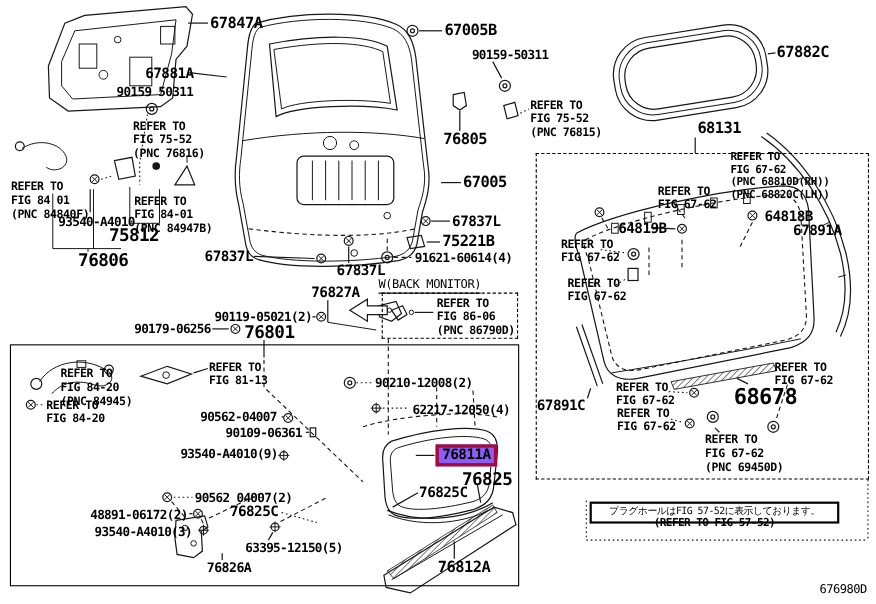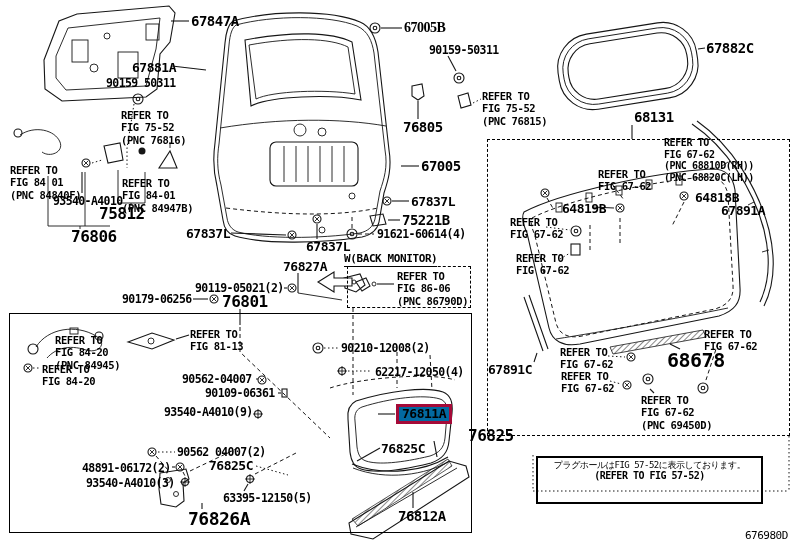--- a/index.html
+++ b/index.html
@@ -9,33 +9,33 @@
   svg .ln{stroke:#161616;fill:none;stroke-width:1.1;}
   svg .thin{stroke:#161616;fill:none;stroke-width:0.9;}
   svg .dsh{stroke:#161616;fill:none;stroke-width:1;stroke-dasharray:4 3;}
   svg .dot{stroke:#161616;fill:none;stroke-width:1;stroke-dasharray:1.5 2.5;}
   svg .fil{fill:#161616;stroke:none;}
   svg .wht{fill:#fff;stroke:#161616;stroke-width:1.1;}
   .bx{position:absolute;box-sizing:border-box;}
   #lower-box{left:9px;top:313px;width:463px;height:220px;border:1.6px solid #000;}
   #right-box{left:487px;top:139px;width:303px;height:297px;border:1.4px dashed #000;}
   #monitor-dash{left:347px;top:266px;width:124px;height:42px;border:1.4px dashed #000;}
-  #note-box{left:536px;top:456px;width:227px;height:48px;border:2px solid #000;
+  #note-box{left:536px;top:456px;width:227px;height:20px;border:2px solid #000;
             text-align:center;padding-top:2px;}
   #note-box .jp{font-size:9px;line-height:10px;letter-spacing:-0.5px;white-space:nowrap;}
   #note-box .en{font-size:8px;line-height:10px;letter-spacing:-0.6px;white-space:nowrap;}
   #note-box .rf{font-size:10px;font-weight:700;line-height:11px;letter-spacing:-0.5px;}
   #labels div, .abslab{position:absolute;white-space:pre;}
   .part{font-weight:700;font-size:13px;line-height:1.05;letter-spacing:-0.5px;}
   .part.lg{font-size:16px;}
-  .part.hl{border:3px solid var(--hl,#A50A38);padding:0 3px;background:#0369a1;z-index:3;}
+  .part.hl{border:3px solid var(--hl,#A50A38);padding:0 3px;background:#8b5cf6;z-index:3;}
   .screw{font-weight:700;font-size:11.5px;line-height:1.05;letter-spacing:-0.6px;}
   .refer{font-weight:700;font-size:10.5px;line-height:1.18;letter-spacing:-0.4px;}
   .refer.sm{font-size:10px;line-height:1.15;}
-  #monitor-title{left:344px;top:252px;font-weight:700;font-size:11px;letter-spacing:-0.4px;
+  #monitor-title{left:344px;top:252px;font-weight:400;font-size:11px;letter-spacing:-0.4px;
                  border-bottom:1px solid #000;padding-bottom:1px;}
   #monitor-refer{left:397px;top:270px;}
   #diagram-code{left:745px;top:529px;font-weight:400;font-size:11px;letter-spacing:-0.5px;}
 </style>
 </head>
 <body>
 
 <div id="stage">
 
   <svg width="796" height="549" viewBox="0 0 796 549">
@@ -269,21 +269,21 @@
 (PNC 76816)</div>
       <div class="refer" style="left: 10px; top: 164px;">REFER TO
 FIG 84 01
 (PNC 84840F)</div>
       <div class="refer" style="left: 122px; top: 177px;">REFER TO
 FIG 84-01
 (PNC 84947B)</div>
       <div class="screw" style="left: 53px; top: 195px; text-align: right;">93540-A4010</div>
       <div class="part lg" style="left: 99px; top: 206px;">75812</div>
       <div class="part lg" style="left: 71px; top: 229px;">76806</div>
-      <div class="part" style="left: 404px; top: 21px; font-size: 14px; font-family: Liberation Serif, serif;">67005B</div>
+      <div class="part" style="left: 404px; top: 21px; font-size: 14px;">67005B</div>
       <div class="screw" style="left: 429px; top: 44px;">90159-50311</div>
       <div class="refer" style="left: 482px; top: 90px;">REFER TO
 FIG 75-52
 (PNC 76815)</div>
       <div class="part" style="left: 403px; top: 120px; font-size: 14px;">76805</div>
       <div class="part" style="left: 421px; top: 159px; font-size: 14px;">67005</div>
       <div class="part" style="left: 411px; top: 195px;">67837L</div>
       <div class="part" style="left: 402px; top: 213px; font-size: 14px;">75221B</div>
       <div class="screw" style="left: 377px; top: 228px;">91621-60614(4)</div>
       <div class="part" style="left: 186px; top: 227px;">67837L</div>
@@ -324,23 +324,23 @@
       <div class="refer" style="left: 42px; top: 363px;">REFER TO
 FIG 84-20</div>
       <div class="refer" style="left: 190px; top: 328px;">REFER TO
 FIG 81-13</div>
       <div class="screw" style="left: 341px; top: 342px;">90210-12008(2)</div>
       <div class="screw" style="left: 375px; top: 366px;">62217-12050(4)</div>
       <div class="screw" style="left: 182px; top: 373px;">90562-04007</div>
       <div class="screw" style="left: 205px; top: 387px;">90109-06361</div>
       <div class="screw" style="left: 164px; top: 406px;">93540-A4010(9)</div>
       <div class="part hl" style="left: 396px; top: 404px;">76811A</div>
-      <div class="part lg" style="left: 420px; top: 428px; margin-left: 48px;">76825</div>
+      <div class="part lg" style="left: 420px; top: 428px;">76825</div>
       <div class="part" style="left: 381px; top: 442px;">76825C</div>
       <div class="screw" style="left: 177px; top: 446px;">90562 04007(2)</div>
       <div class="part" style="left: 209px; top: 459px;">76825C</div>
       <div class="screw" style="left: 82px; top: 462px;">48891-06172(2)</div>
       <div class="screw" style="left: 86px; top: 477px;">93540-A4010(3)</div>
       <div class="screw" style="left: 223px; top: 492px;">63395-12150(5)</div>
-      <div class="part" style="left: 188px; top: 510px; font-size: 18px; text-align: right;">76826A</div>
+      <div class="part" style="left: 188px; top: 510px; font-size: 12px; text-align: right;">76826A</div>
       <div class="part" style="left: 398px; top: 509px; font-size: 14px;">76812A</div>
     </div>
 </div>
 
 </body></html>

